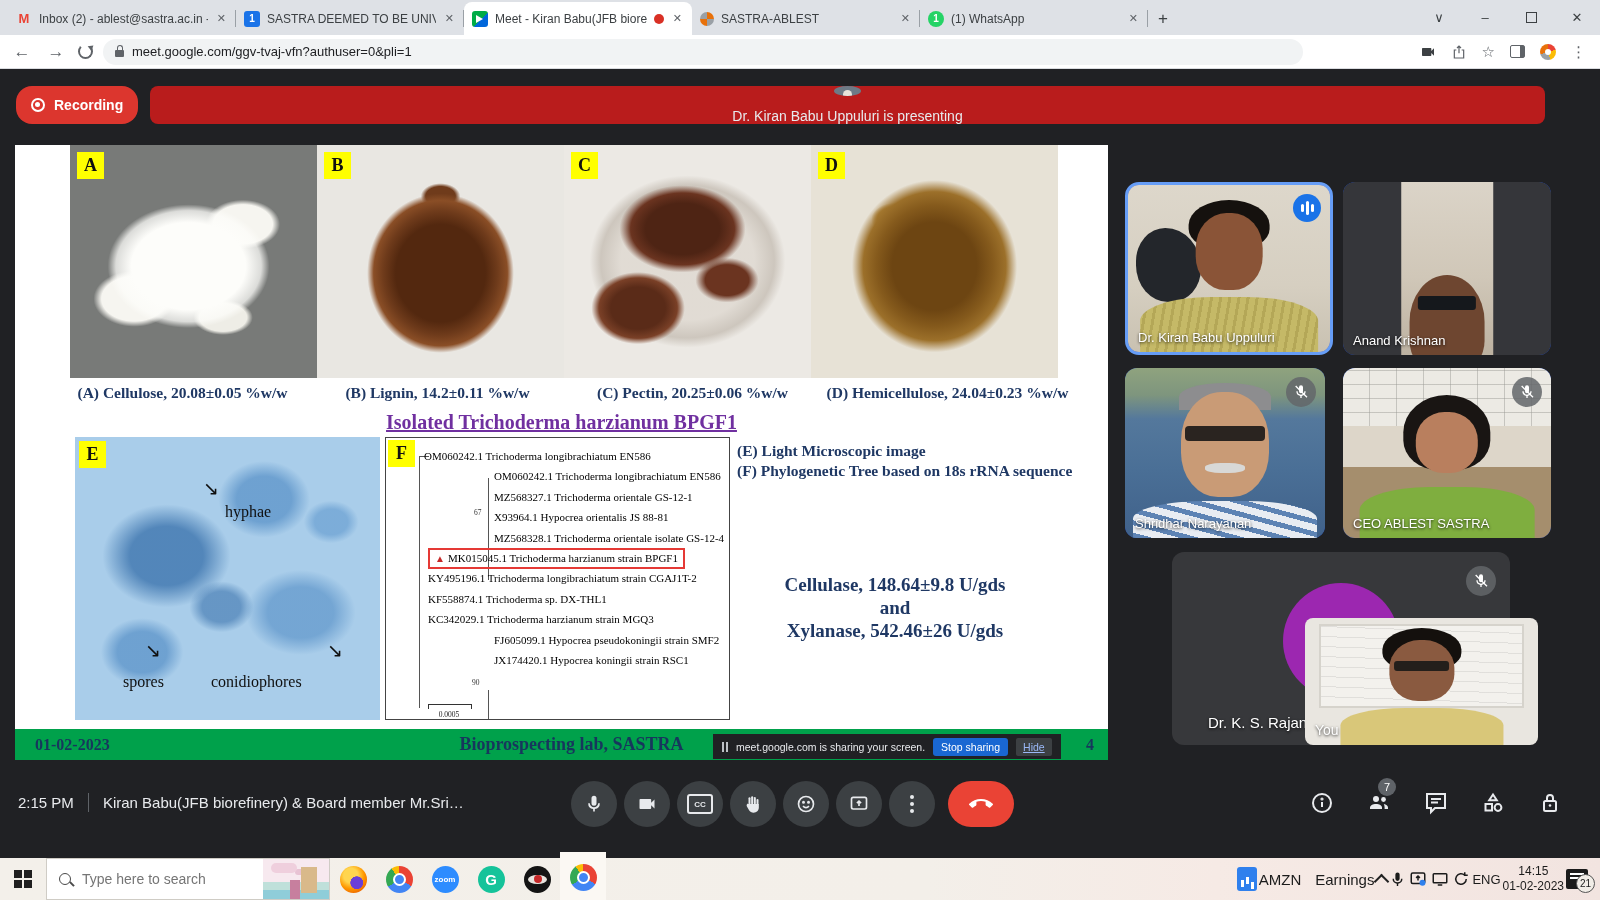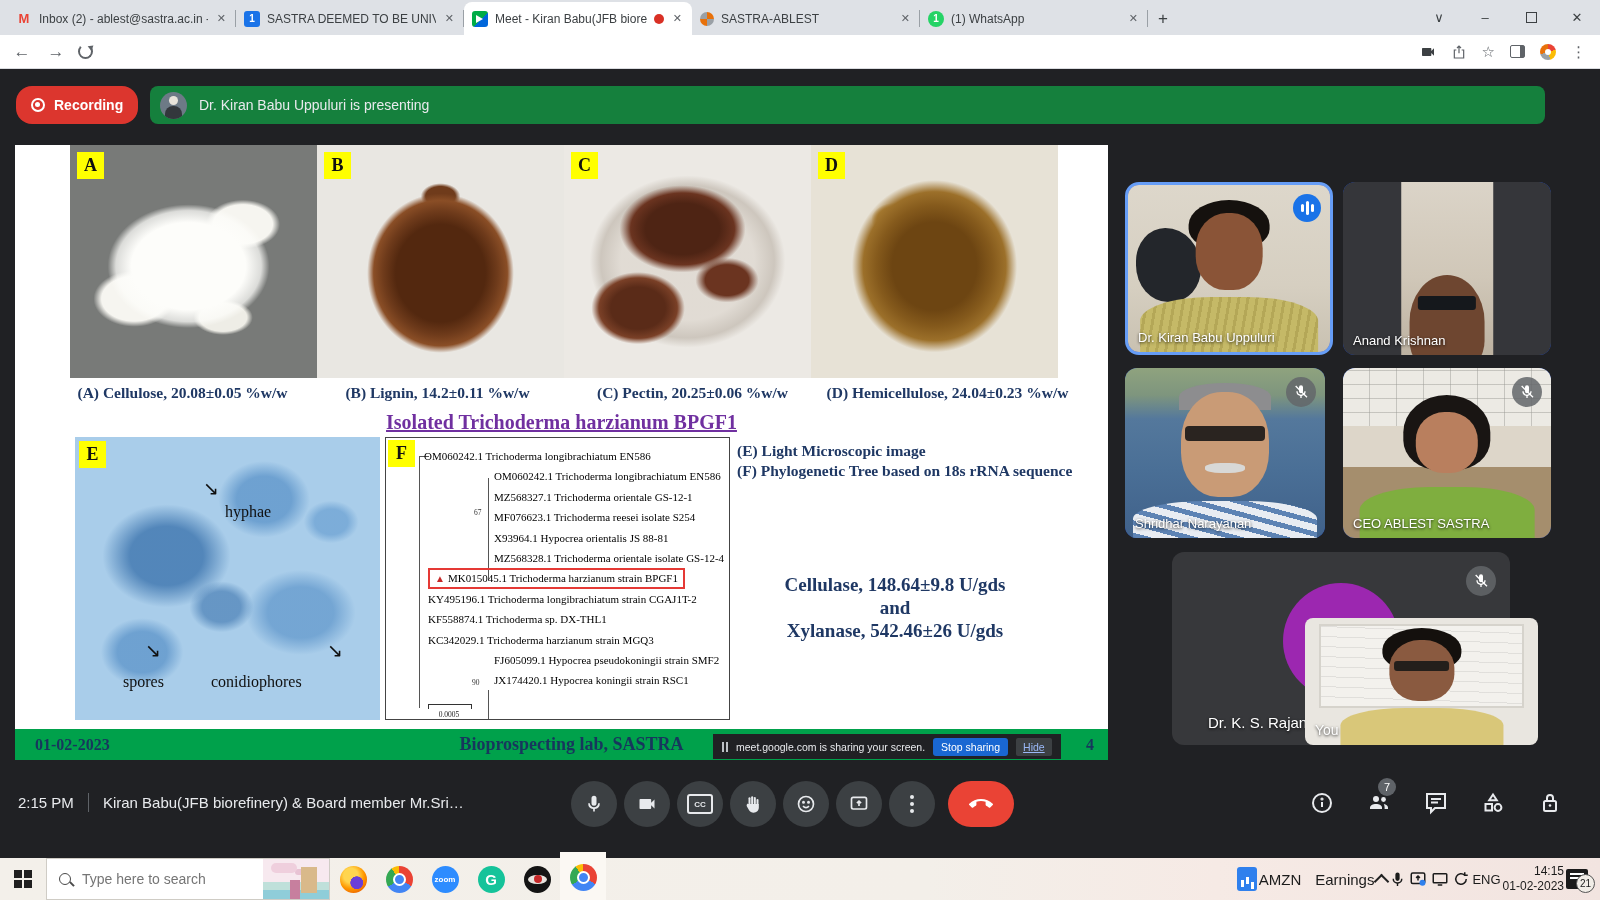--- a/index.html
+++ b/index.html
@@ -50,23 +50,23 @@
   .sidepanel::after{content:"";position:absolute;right:0;top:0;width:4px;height:100%;background:#5f6368;}
   .pinwheel{width:16px;height:16px;border-radius:50%;
      background:conic-gradient(#ea4335 0 20%,#fbbc05 20% 45%,#9aa0a6 45% 70%,#e8710a 70%);position:relative;}
   .pinwheel::after{content:"";position:absolute;left:5px;top:5px;width:6px;height:6px;border-radius:50%;background:#fff;}
   .kebab{color:#5f6368;font-size:15px;letter-spacing:0;}
   
   .rec-badge{position:absolute;left:16px;top:86px;height:38px;border-radius:16px;background:#dc362e;
      color:#fff;display:flex;align-items:center;gap:9px;padding:0 15px;font-size:14px;font-weight:bold;}
   .rec-ic{width:14px;height:14px;border:2.5px solid #fff;border-radius:50%;position:relative;box-sizing:border-box;}
   .rec-ic::after{content:"";position:absolute;left:2px;top:2px;width:5px;height:5px;border-radius:50%;background:#fff;}
-  .presenting{position:absolute;left:150px;top:86px;right:55px;height:38px;background:#15803d;
+  .presenting{position:absolute;left:150px;top:86px;right:55px;height:38px;background:#b91c1c;
      border-radius:8px;display:flex;align-items:center;gap:12px;padding:0 10px;box-sizing:border-box;
-     color:#e8eaed;font-size:14px;font-weight:500;}
+     color:#e8eaed;font-size:14px;font-weight:500;flex-direction:column;}
   .pav{width:27px;height:27px;border-radius:50%;background:#6d7a86;position:relative;overflow:hidden;}
   .pav::before{content:"";position:absolute;left:9px;top:4px;width:9px;height:9px;border-radius:50%;background:#e8e3da;}
   .pav::after{content:"";position:absolute;left:5px;top:14px;width:17px;height:13px;border-radius:8px 8px 0 0;background:#33373c;}
   
   .slide{position:absolute;left:15px;top:145px;width:1093px;height:615px;background:#fff;}
   .photo-row{position:absolute;left:55px;top:0;width:988px;height:233px;display:flex;}
   .photo{flex:1;position:relative;overflow:hidden;}
   .plabel{position:absolute;left:7px;top:7px;width:27px;height:27px;background:#ffff00;
      display:flex;align-items:center;justify-content:center;font-family:"Liberation Serif",serif;
      font-weight:bold;font-size:18px;color:#111;z-index:3;}
@@ -255,21 +255,21 @@
   .eye{width:27px;height:27px;border-radius:50%;background:#141414;position:relative;}
   .eye::before{content:"";position:absolute;left:4px;top:9px;width:19px;height:9px;border-radius:50%;background:#e8e4de;}
   .eye::after{content:"";position:absolute;left:10px;top:9px;width:8px;height:8px;border-radius:50%;background:#c62828;}
   .tb-right{margin-left:auto;display:flex;align-items:center;gap:2px;padding-right:12px;color:#1b1b1b;}
   .stockic{width:20px;height:24px;background:#2f80ed;border-radius:3px;position:relative;}
   .stockic::after{content:"";position:absolute;left:4px;bottom:4px;width:3px;height:7px;background:#fff;
      box-shadow:5px -3px 0 0 #fff,10px 2px 0 0 #fff;}
   .ticker{font-size:15px;display:flex;gap:14px;}
   .chev{width:9px;height:9px;border-left:2px solid #222;border-top:2px solid #222;transform:rotate(45deg);margin-top:4px;}
   .trayic{display:flex;align-items:center;color:#1b1b1b;}
-  .clock{font-size:12px;text-align:right;line-height:1.25;}
+  .clock{font-size:12px;text-align:center;line-height:1.25;}
   .notif{width:22px;height:20px;background:#1b1b1b;border-radius:2px;position:relative;}
   .notif::before{content:"";position:absolute;left:4px;top:4px;width:14px;height:2px;background:#fff;
      box-shadow:0 4px 0 0 #fff,0 8px 0 -4px #fff;}
   .nbadge{position:absolute;right:-7px;bottom:-4px;width:17px;height:17px;border-radius:50%;
      border:1.5px solid #555;background:#f1ede7;color:#1b1b1b;font-size:10px;display:flex;
      align-items:center;justify-content:center;}
   .eng{font-size:13px;}
 </style>
 </head>
 <body>
@@ -311,20 +311,24 @@
           <span class="maxsq"></span>
         </div>
       <div class="winbtn">✕</div>
     </div>
   </div>
 
   <div class="toolbar">
     <div class="navbtn">←</div>
     <div class="navbtn">→</div>
     <div class="reload"></div>
+    <div class="urlbar">
+      <span class="lock"></span>
+      <span class="url">meet.google.com/ggv-tvaj-vfn?authuser=0&amp;pli=1</span>
+    </div>
     <div class="tbicons">
       <span class="tbic">
         <svg width="16" height="16" viewBox="0 0 24 24" fill="#3c4043">
             <path d="M17 10.5V7c0-.55-.45-1-1-1H4c-.55 0-1 .45-1 1v10c0 .55.45 1 1 1h12c.55 0 1-.45 1-1v-3.5l4 4v-11l-4 4z"></path>
           </svg>
       </span>
       <span class="tbic">
         <svg width="16" height="16" viewBox="0 0 24 24" fill="none" stroke="#5f6368" stroke-width="1.8">
             <path d="M8 9H5v12h14V9h-3"></path>
             <path d="M12 3v11M9 6l3-3 3 3"></path>
@@ -383,21 +387,20 @@
     <div class="panel-f">
       <span class="plabel" style="left:2px;top:2px;">F</span>
       <div class="tline" style="left:33px;top:18px;width:1px;height:252px;"></div>
       <div class="tline" style="left:33px;top:18px;width:10px;height:1px;"></div>
       <div class="tline" style="left:102px;top:40px;width:1px;height:102px;"></div>
       <div class="tline" style="left:102px;top:252px;width:1px;height:40px;"></div>
       <div class="tree">
         <div class="trow indA">OM060242.1 Trichoderma longibrachiatum EN586</div>
         <div class="trow indB">OM060242.1 Trichoderma longibrachiatum EN586</div>
         <div class="trow indB">MZ568327.1 Trichoderma orientale GS-12-1</div>
-        <div class="trow indB">MF076623.1 Trichoderma reesei isolate S254</div>
         <div class="trow indB">X93964.1 Hypocrea orientalis JS 88-81</div>
         <div class="trow indB">MZ568328.1 Trichoderma orientale isolate GS-12-4</div>
         <div class="trow indC">
           <span class="hibox"><span class="tri">▲</span><span>MK015045.1 Trichoderma harzianum strain BPGF1</span></span>
         </div>
         <div class="trow indC">KY495196.1 Trichoderma longibrachiatum strain CGAJ1T-2</div>
         <div class="trow indC">KF558874.1 Trichoderma sp. DX-THL1</div>
         <div class="trow indC">KC342029.1 Trichoderma harzianum strain MGQ3</div>
         <div class="trow indB">FJ605099.1 Hypocrea pseudokoningii strain SMF2</div>
         <div class="trow indB">JX174420.1 Hypocrea koningii strain RSC1</div>

